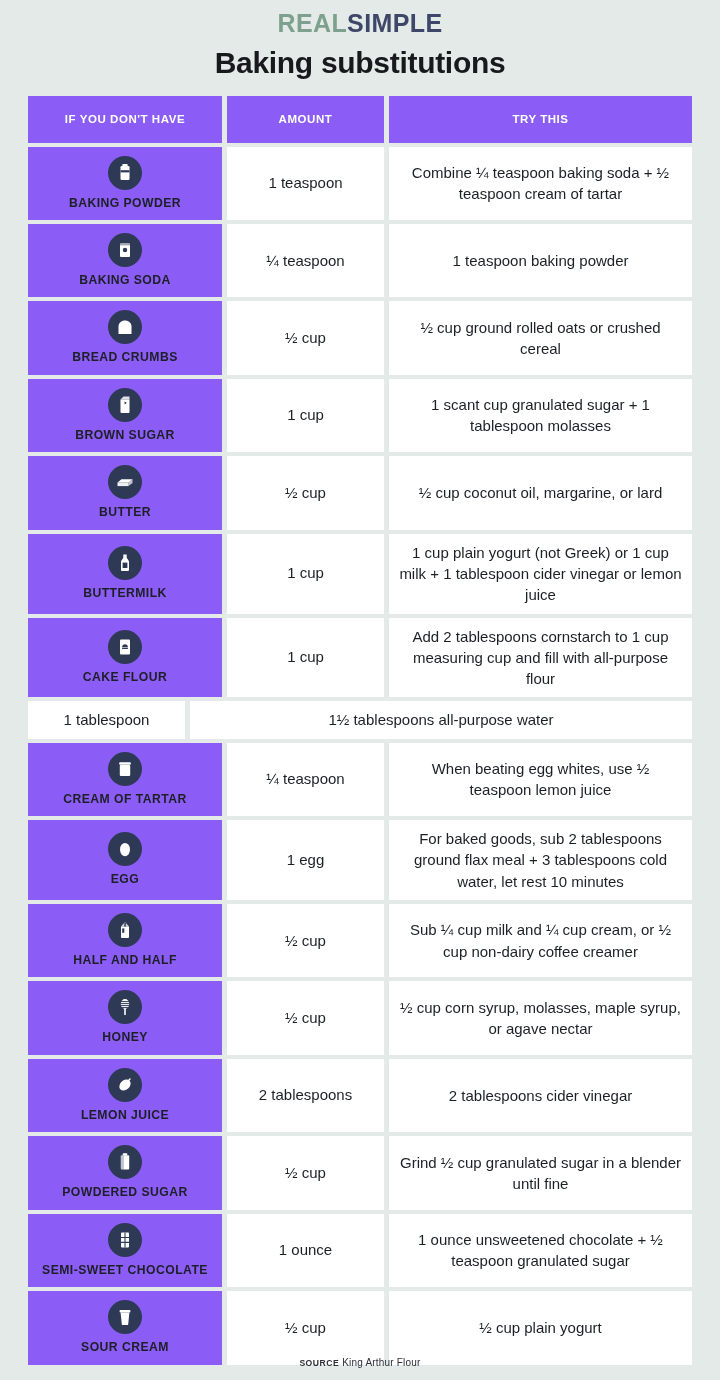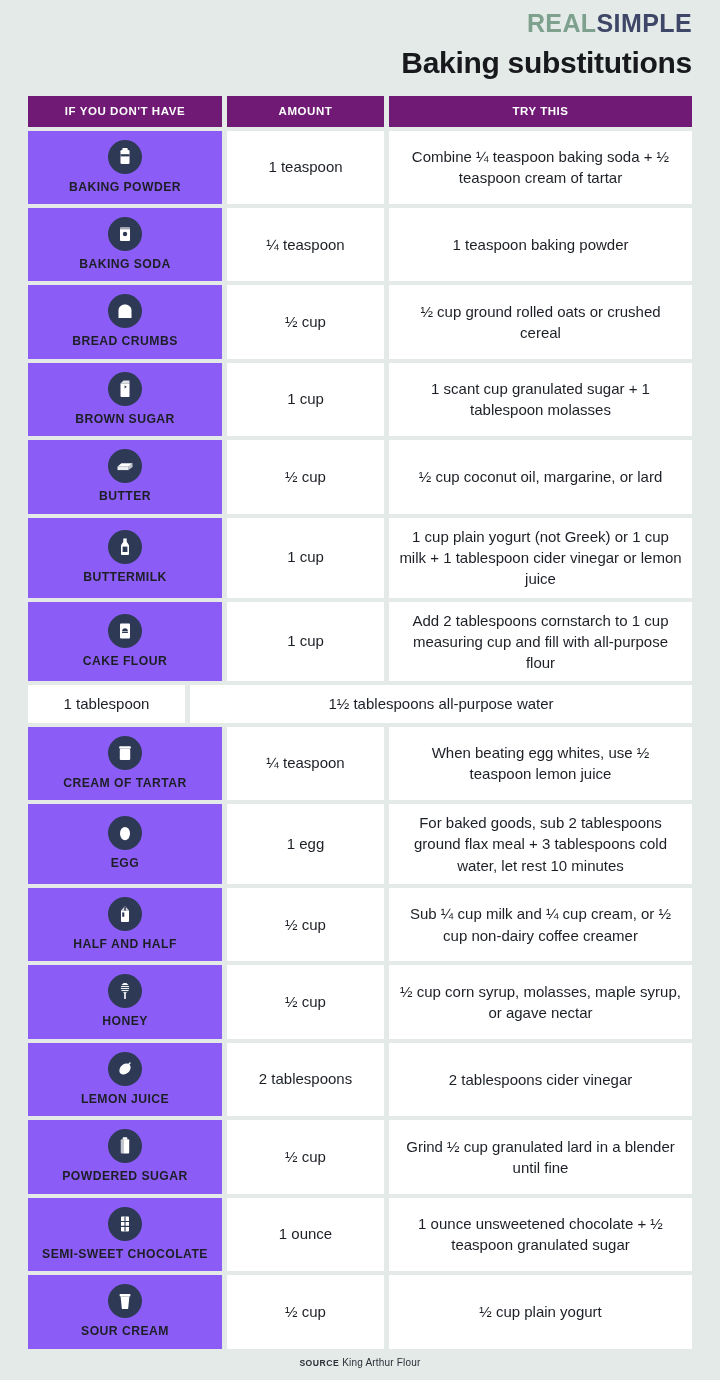--- a/index.html
+++ b/index.html
@@ -13,21 +13,21 @@
   .page {
     width: 720px;
     height: 1380px;
     position: relative;
     background: #e4eae8;
     padding: 0 28px;
   }
 
   
   .masthead {
-    text-align: right;
+    text-align: center;
     padding-top: 11px;
   }
   .brand {
     font-size: 25px;
     font-weight: bold;
     letter-spacing: 0.4px;
     line-height: 1;
   }
   .brand .real { color: #7ea18e; }
   .brand .simple { color: #3f4768; }
@@ -50,23 +50,23 @@
     display: flex;
     width: 100%;
     margin-bottom: 4px;
   }
   .c1 { width: 194px; flex: 0 0 194px; margin-right: 5px; }
   .c2 { width: 157px; flex: 0 0 157px; margin-right: 5px; }
   .c3 { flex: 1 1 auto; }
 
   
   .head-row .cell {
-    background: #701a75;
+    background: #8b5cf6;
     color: #ffffff;
-    height: 31px;
+    height: 47px;
     display: flex;
     align-items: center;
     justify-content: center;
     font-size: 11.5px;
     font-weight: bold;
     letter-spacing: 0.55px;
     text-transform: uppercase;
   }
 
   
@@ -380,21 +380,21 @@
                 <rect x="6.8" y="4.2" width="3.1" height="14.4" fill="#2e3a55" opacity="0.3"></rect>
                 <rect x="8.7" y="2.2" width="4.6" height="2.2" rx="0.7" fill="#ffffff"></rect>
               </svg>
             </span>
             <span class="ing-label">POWDERED SUGAR</span>
           </div>
           <div class="cell c2">
             <span class="amount-text">½ cup</span>
           </div>
           <div class="cell c3">
-            <span class="sub-text">Grind ½ cup granulated lard in a blender until fine</span>
+            <span class="sub-text">Grind ½ cup granulated sugar in a blender until fine</span>
           </div>
         </div>
         <div class="row body-row">
           <div class="cell c1">
             <span class="icon-badge">
               <svg width="22" height="22" viewBox="0 0 22 22" aria-hidden="true">
                 <rect x="7" y="3.6" width="8" height="14.8" rx="0.8" fill="#ffffff"></rect>
                 <path d="M11 3.6v14.8M7 8.5h8M7 13.4h8" stroke="#2e3a55" stroke-width="1.1"></path>
               </svg>
             </span>

